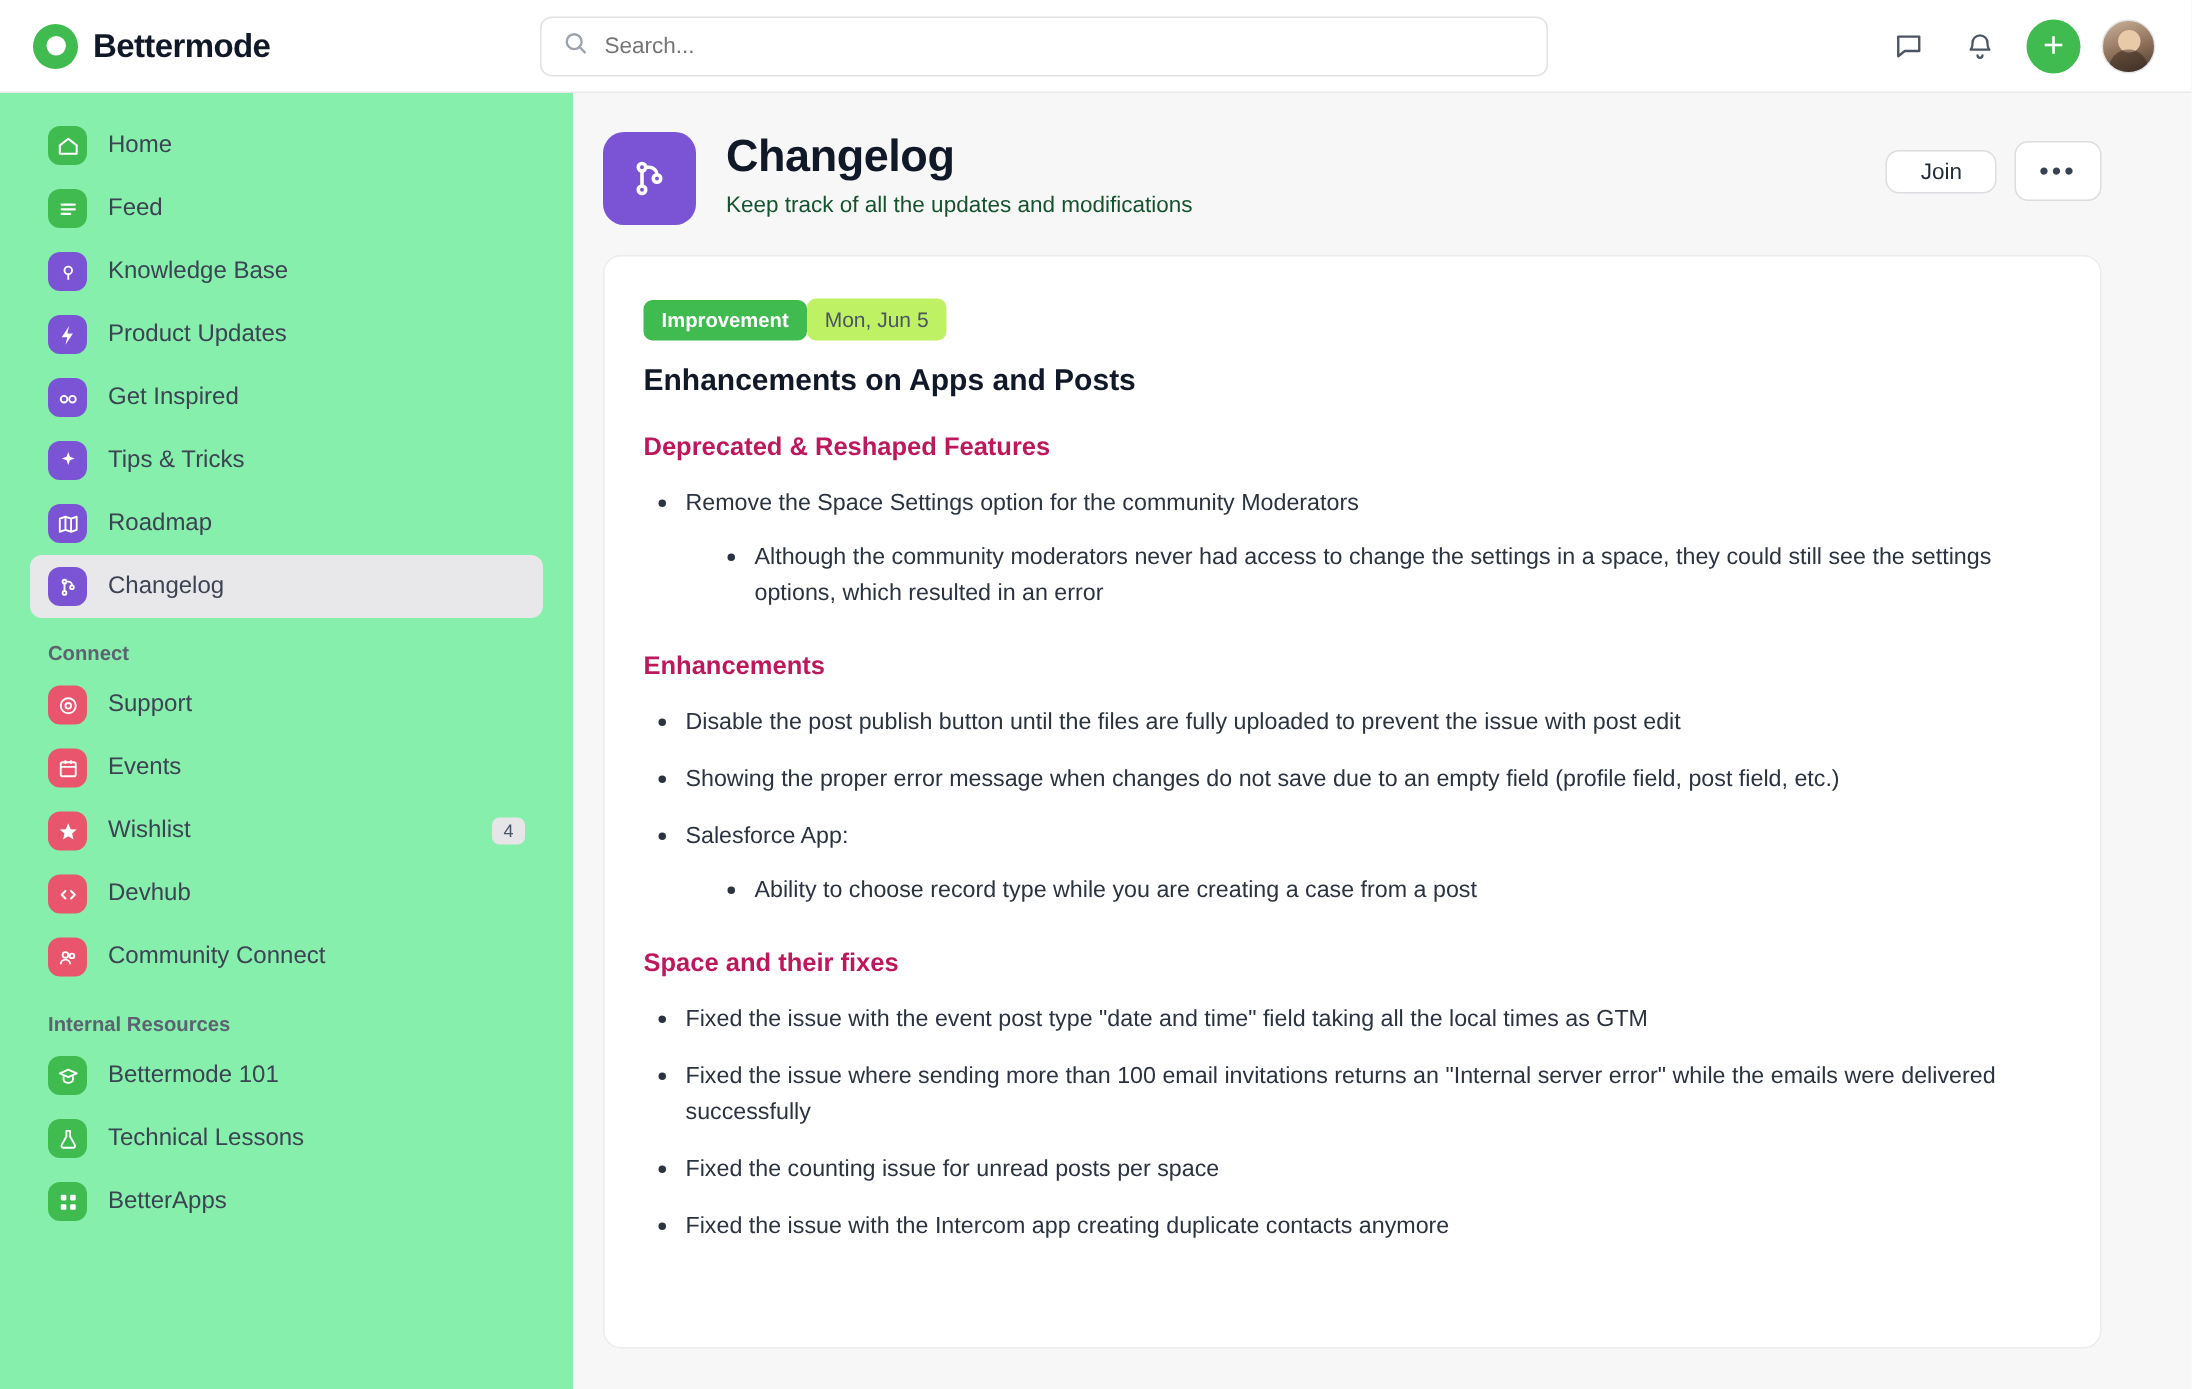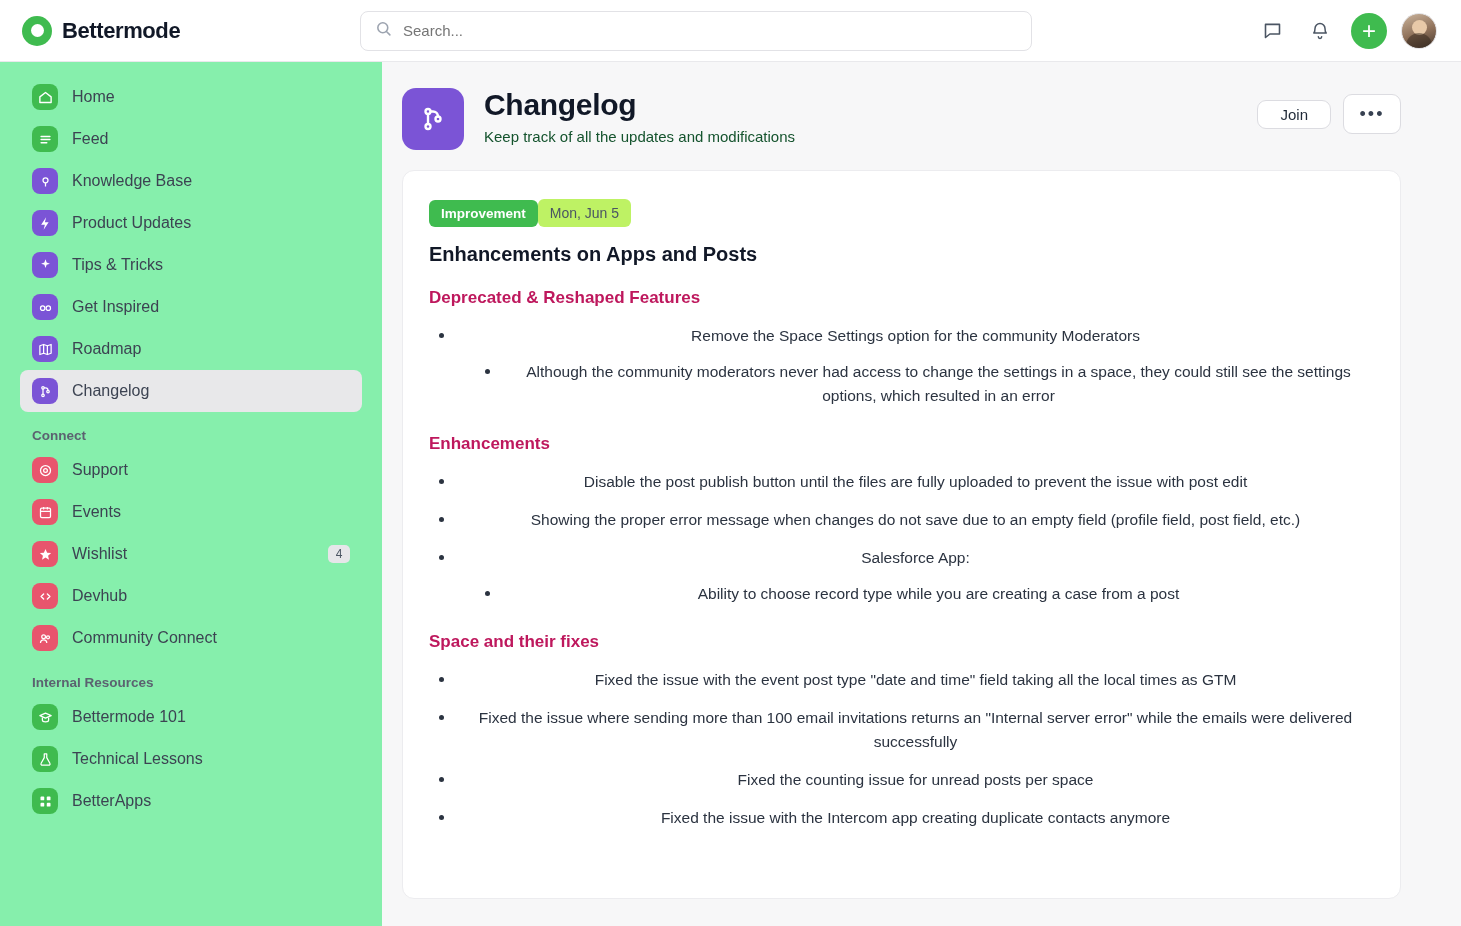--- a/index.html
+++ b/index.html
@@ -186,21 +186,21 @@
   }
   .date-chip {
     background: #bef264; color: #4b5563;
     font-size: 14px;
     border-radius: 6px;
     padding: 6px 12px;
   }
   .post-title { font-size: 20px; font-weight: bold; color: #111827; margin-bottom: 22px; }
   .h3 { font-size: 17px; font-weight: bold; color: #be185d; margin: 26px 0 16px 0; }
   .h3.first { margin-top: 0; }
-  ul.bullets { list-style: none; margin: 0 0 0 4px; padding: 0; text-align: center; }
+  ul.bullets { list-style: none; margin: 0 0 0 4px; padding: 0; }
   ul.bullets > li {
     position: relative;
     padding-left: 24px;
     font-size: 15.5px;
     color: #2b3340;
     line-height: 1.55;
     margin-bottom: 14px;
   }
   ul.bullets > li::before {
     content: "";
@@ -311,35 +311,35 @@
       <span class="sq" style="background:#7b54d6">
         <svg width="15" height="15" viewBox="0 0 24 24" fill="#fff" stroke="none">
             <path d="M13 2L5 14h6l-2 8 8-12h-6z"></path>
           </svg>
       </span>
       <span class="nav-label">Product Updates</span>
     </div>
 
     <div class="nav-item">
       <span class="sq" style="background:#7b54d6">
-        <svg width="15" height="15" viewBox="0 0 24 24" fill="#fff">
-            <path d="M12 2l1.8 5.2L19 9l-5.2 1.8L12 16l-1.8-5.2L5 9l5.2-1.8z"></path>
-          </svg>
-      </span>
-      <span class="nav-label">Tips &amp; Tricks</span>
-    </div>
-
-    <div class="nav-item">
-      <span class="sq" style="background:#7b54d6">
         <svg width="15" height="15" viewBox="0 0 24 24" fill="none" stroke="#fff" stroke-width="2">
             <circle cx="7.5" cy="13" r="3.5"></circle>
             <circle cx="16.5" cy="13" r="3.5"></circle>
           </svg>
       </span>
       <span class="nav-label">Get Inspired</span>
+    </div>
+
+    <div class="nav-item">
+      <span class="sq" style="background:#7b54d6">
+        <svg width="15" height="15" viewBox="0 0 24 24" fill="#fff">
+            <path d="M12 2l1.8 5.2L19 9l-5.2 1.8L12 16l-1.8-5.2L5 9l5.2-1.8z"></path>
+          </svg>
+      </span>
+      <span class="nav-label">Tips &amp; Tricks</span>
     </div>
 
     <div class="nav-item">
       <span class="sq" style="background:#7b54d6">
         <svg width="15" height="15" viewBox="0 0 24 24" fill="none" stroke="#fff" stroke-width="2" stroke-linejoin="round">
             <path d="M3 6l6-2 6 2 6-2v14l-6 2-6-2-6 2z"></path>
             <path d="M9 4v14M15 6v14"></path>
           </svg>
       </span>
       <span class="nav-label">Roadmap</span>

